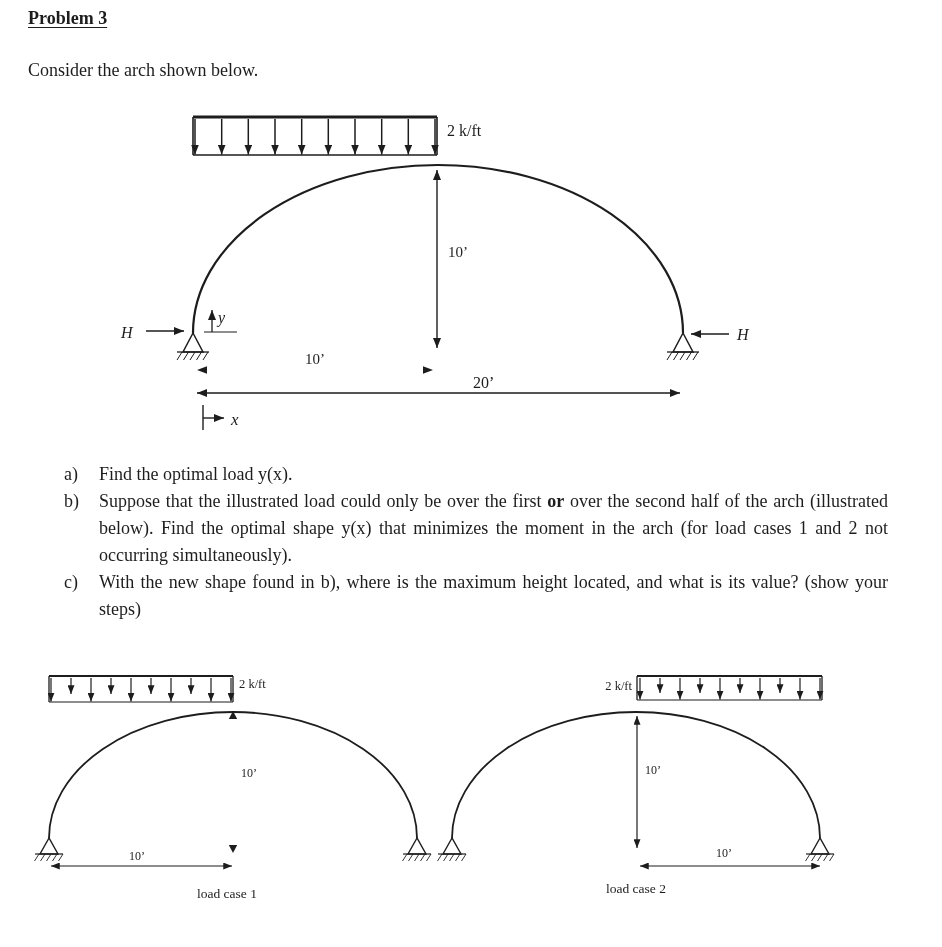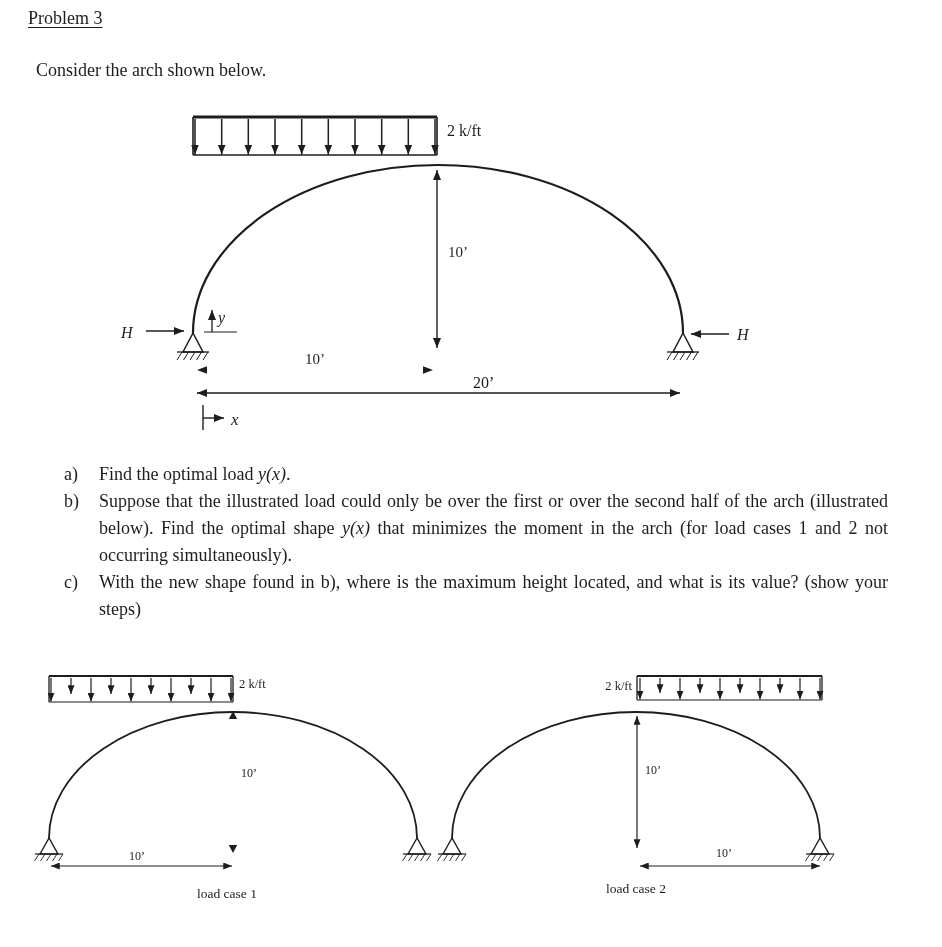--- a/index.html
+++ b/index.html
@@ -4,34 +4,34 @@
 <style>
   html,body{margin:0;padding:0;}
   body{
     width:942px;height:947px;background:#ffffff;
     font-family:"Liberation Serif", serif;color:#1d1d1d;
     position:relative;overflow:hidden;
   }
   .page{position:absolute;inset:0;background:#fff;}
   .doc-title{
     position:absolute;left:28px;top:8px;margin:0;
-    font-size:18px;font-weight:normal;
+    font-size:18px;font-weight:bold;
     text-decoration:underline;text-underline-offset:3px;
   }
-  .intro{position:absolute;left:36px;top:60px;margin:0;font-size:18px;}
+  .intro{position:absolute;left:28px;top:60px;margin:0;font-size:18px;}
   svg.diagram{position:absolute;left:0;}
   svg.main-d{top:100px;}
   svg.cases-d{top:660px;}
   svg text{font-family:"Liberation Serif", serif;fill:#1d1d1d;stroke:none;}
   .questions{position:absolute;left:64px;top:461px;width:824px;}
   .q-item{display:flex;font-size:18px;line-height:27px;}
   .q-label{width:35px;flex:none;}
   .q-text{width:789px;text-align:justify;}
-  .it{font-style:italic;}
-  .bd{font-weight:normal;}
+  .it{}
+  .bd{font-weight:bold;}
 </style>
 </head>
 <body>
 
 <div class="page">
 
   <h1 class="doc-title">Problem 3</h1>
   <p class="intro">Consider the arch shown below.</p>
 
   <svg class="diagram main-d" width="942" height="345" viewBox="0 0 942 345">

